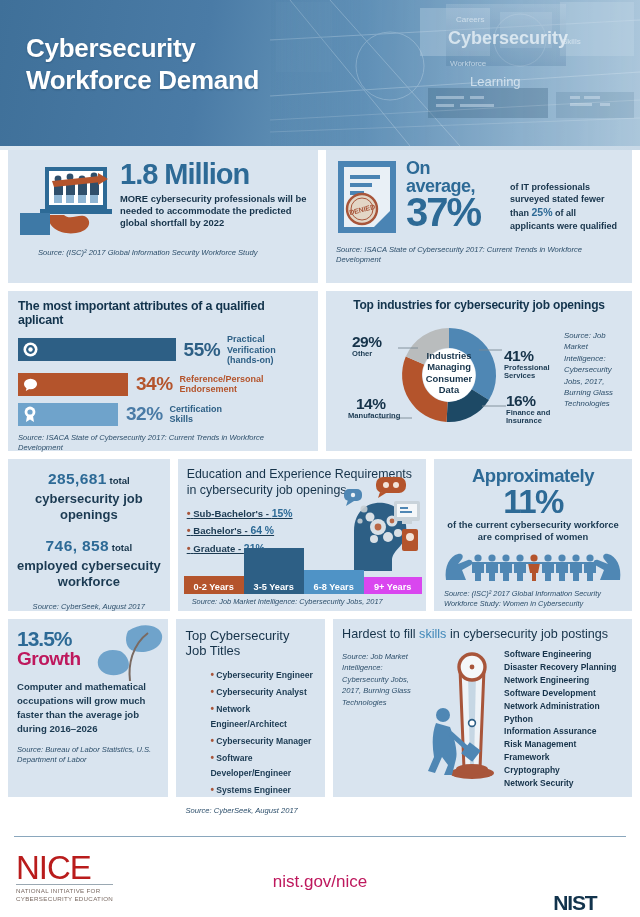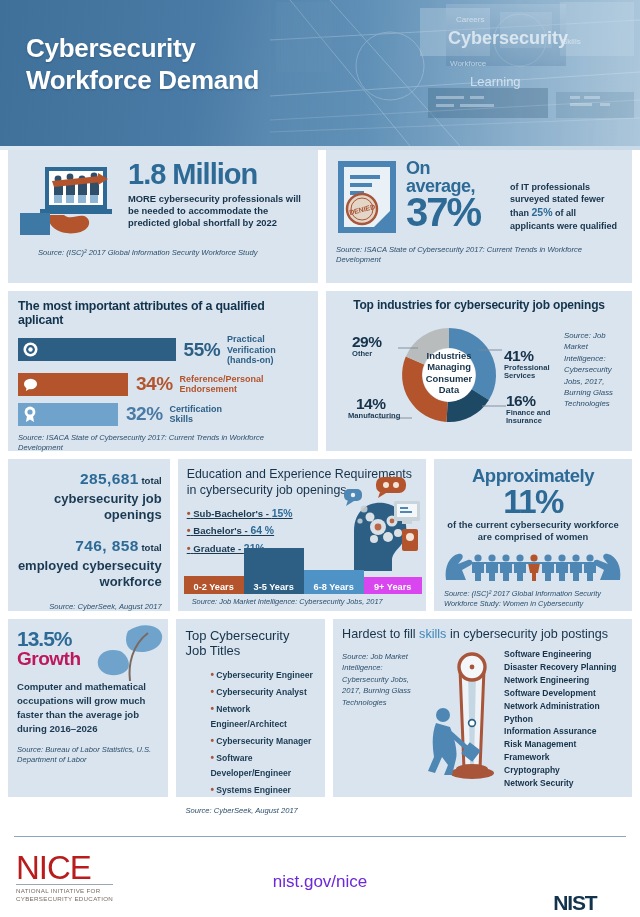--- a/index.html
+++ b/index.html
@@ -42,21 +42,21 @@
 
   .src {
     font-style: italic; font-size: 7.6px; color: #2d4f6b; line-height: 1.35;
   }
   .ttl {
     font-weight: bold; color: #12334c; letter-spacing: -0.2px;
   }
 
   
   .p-million { width: 310px; height: 133px; padding: 9px 10px; }
-  .mill-flex { display: flex; gap: 14px; }
+  .mill-flex { display: flex; gap: 6px; }
   .mill-icon { width: 96px; flex: 0 0 96px; padding-top: 4px; }
   .mill-right { flex: 1; padding-top: 2px; }
   .mill-num { font-size: 29px; font-weight: bold; color: #2d6a96; line-height: .95; letter-spacing: -1px; }
   .mill-desc { font-size: 9.4px; font-weight: bold; color: #16334a; line-height: 1.32; margin-top: 4px; }
   .mill-desc b { color: #16334a; }
   .p-million .src { margin-top: 7px; margin-left: 20px; }
 
   
   .p-avg { width: 306px; height: 133px; padding: 9px 10px; }
   .avg-flex { display: flex; gap: 8px; }
@@ -81,21 +81,21 @@
   .p-donut { width: 306px; height: 160px; padding: 7px 8px; }
   .p-donut .ttl { font-size: 12px; text-align: center; margin-bottom: 2px; }
   .donut-wrap { display: flex; }
   .donut-area { position: relative; width: 230px; height: 122px; }
   .d-lbl { position: absolute; }
   .d-num { font-size: 15.5px; font-weight: bold; color: #16334a; line-height: 1; letter-spacing: -.5px; }
   .d-sub { font-size: 7.6px; font-weight: bold; color: #1b3a52; line-height: 1.18; }
   .donut-src { font-size: 7.8px; font-style: italic; line-height: 1.46; padding-top: 16px; width: 72px; color: #2d4f6b; }
 
   
-  .p-totals { width: 164px; height: 152px; padding: 11px 8px; text-align: right; }
+  .p-totals { width: 164px; height: 152px; padding: 11px 8px; text-align: center; }
   .tot-num { font-size: 15.5px; font-weight: bold; color: #2d6a96; letter-spacing: .4px; }
   .tot-num .sm { font-size: 9.6px; color: #16334a; font-weight: bold; letter-spacing: 0; }
   .tot-txt { font-size: 13px; font-weight: bold; margin-top: 3px; line-height: 1.25; }
   .tot-gap { height: 13px; }
   .p-totals .src { margin-top: 12px; }
 
   
   .p-edu { width: 252px; height: 152px; padding: 8px 9px 4px 9px; position: relative; }
   .edu-ttl { font-size: 12.4px; color: #16334a; line-height: 1.27; font-weight: normal; }
   .edu-list { margin-top: 6px; }
@@ -138,21 +138,21 @@
   .sk-ill { width: 72px; position: relative; }
   .sk-list { flex: 1; padding-left: 6px; padding-top: 1px; }
   .sk-li { font-size: 8.5px; font-weight: bold; line-height: 1.52; color: #16334a; }
 
   
   .footer { position: absolute; left: 0; top: 836px; width: 640px; height: 81px; background: #fff; }
   .foot-rule { position: absolute; left: 14px; top: 0; width: 612px; height: 1px; background: #8aa7bd; }
   .nice { position: absolute; left: 16px; top: 18px; }
   .nice-word { font-size: 33px; color: #b91c1c; letter-spacing: -1px; line-height: .85; font-weight: normal; }
   .nice-sub { font-size: 6.2px; color: #7a6a62; letter-spacing: .3px; line-height: 1.35; margin-top: 2px; border-top: 1px solid #9aa8b2; padding-top: 2px; }
-  .nist-url { position: absolute; left: 0; top: 36px; width: 640px; text-align: center; font-size: 17px; color: #6d28d9; }
+  .nist-url { position: absolute; left: 0; top: 36px; width: 640px; text-align: center; font-size: 17px; color: #be185d; }
   .nist { position: absolute; right: 18px; top: 20px; text-align: center; margin-top: 36px; }
   .nist-word { font-size: 21px; font-weight: bold; color: #12334c; letter-spacing: -1.2px; line-height: 1; }
   .nist-l1 { font-size: 7.4px; font-weight: bold; color: #12334c; line-height: 1.3; margin-top: 3px; }
   .nist-l2 { font-size: 6.6px; color: #2d4f6b; margin-top: 1px; }
 </style>
 </head>
 <body>
 
 <div class="header">
   <svg class="hdr-img" viewBox="0 0 370 146">

